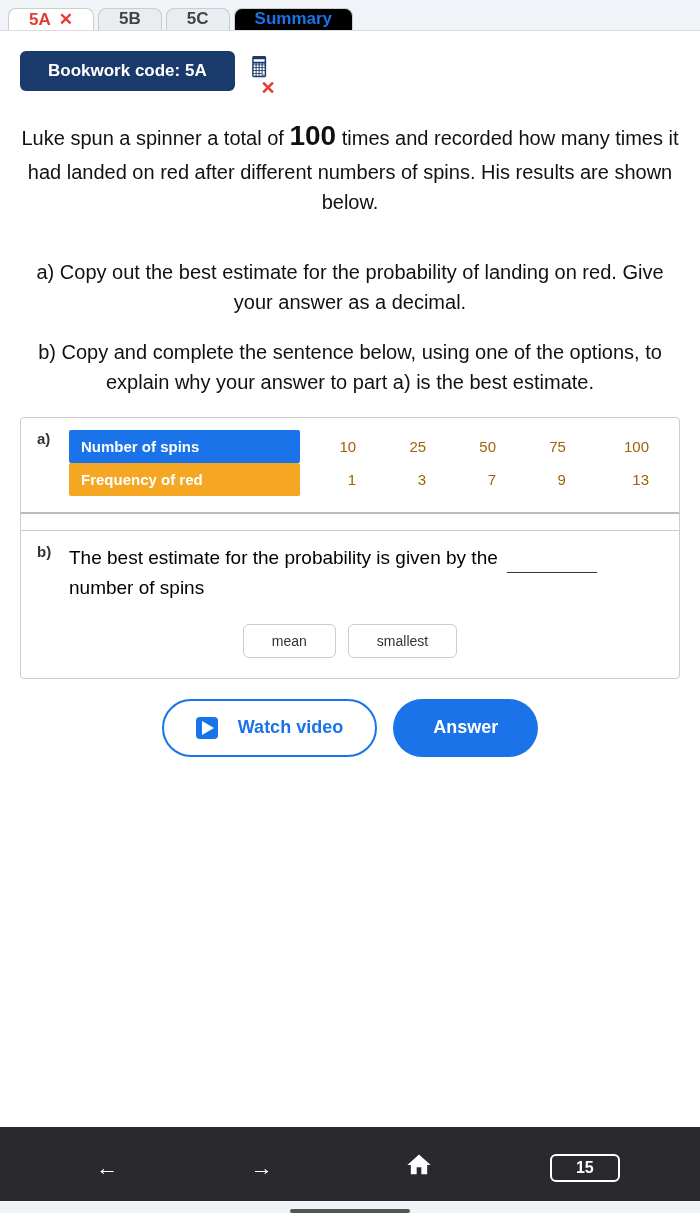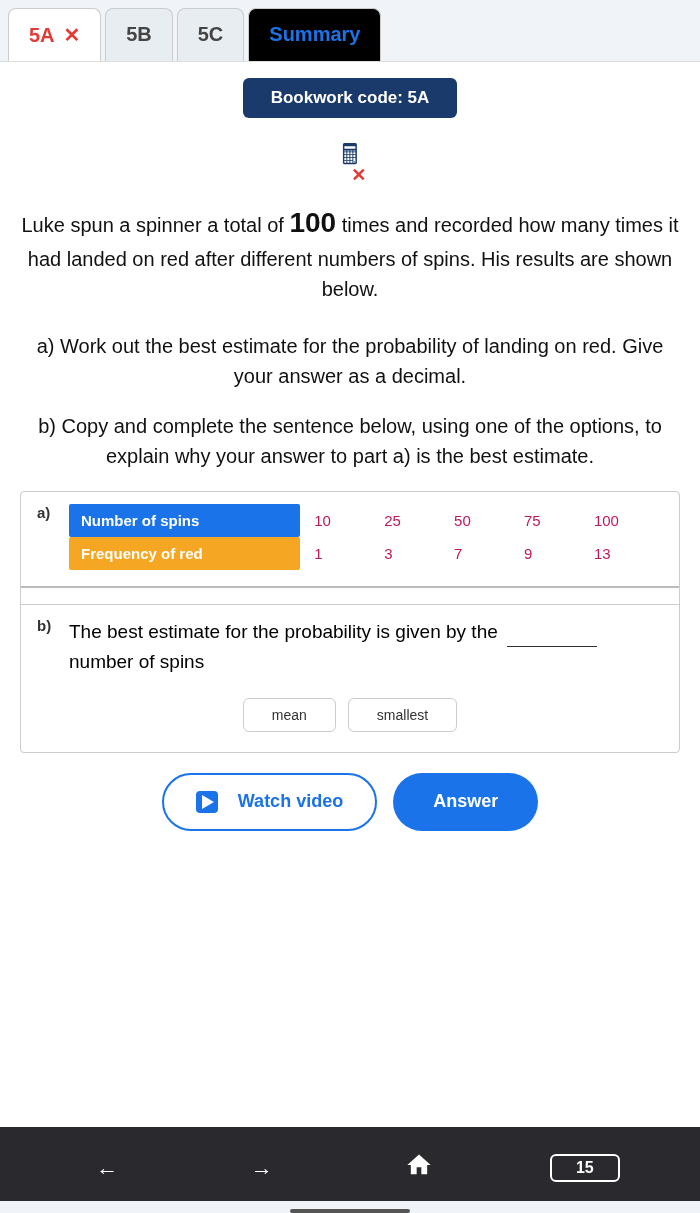--- a/index.html
+++ b/index.html
@@ -14,23 +14,23 @@
 
     
     .tab-bar {
       display: flex;
       background: #f0f4f8;
       padding: 8px 8px 0 8px;
       gap: 4px;
       border-bottom: 1px solid #ddd;
     }
     .tab {
-      padding: 14px 20px;
+      padding: 0 20px;
       border-radius: 8px 8px 0 0;
-      font-size: 20px;
+      font-size: 17px;
       font-weight: 600;
       cursor: pointer;
       background: #e8edf2;
       color: #444;
       border: 1px solid #ccc;
       border-bottom: none;
     }
     .tab.active {
       background: white;
       color: #e53935;
@@ -52,21 +52,20 @@
       padding: 16px 20px;
       overflow-y: auto;
     }
 
     
     .bookwork-bar {
       display: flex;
       align-items: center;
       gap: 16px;
       margin-bottom: 20px;
-      flex-direction: column;
     }
     .bookwork-badge {
       background: #1a3a6b;
       color: white;
       padding: 10px 28px;
       border-radius: 6px;
       font-size: 17px;
       font-weight: 600;
     }
     .calc-icon {
@@ -83,21 +82,21 @@
       right: -8px;
       font-weight: bold;
     }
 
     
     .question-text {
       font-size: 20px;
       line-height: 1.5;
       color: #111;
       text-align: center;
-      margin-bottom: 27px;
+      margin-bottom: 40px;
     }
     .question-text .big-num {
       font-size: 28px;
       font-weight: 700;
     }
 
     .part-text {
       font-size: 20px;
       line-height: 1.5;
       color: #111;
@@ -125,23 +124,23 @@
       font-weight: 600;
       color: #333;
       min-width: 20px;
     }
     .data-table {
       border-collapse: collapse;
       flex: 1;
     }
     .data-table td {
       padding: 8px 14px;
-      text-align: left;
+      text-align: right;
       font-size: 15px;
-      color: #be185d;
+      color: #a16207;
     }
     .data-table .header-blue {
       background: #1a73e8;
       color: white;
       font-weight: 700;
       text-align: left;
       padding-left: 12px;
       border-radius: 2px;
     }
     .data-table .header-orange {
@@ -314,21 +313,21 @@
       🖩<span class="calc-x">✕</span>
     </div>
   </div>
 
   <div class="question-text">
     <span>Luke spun a spinner a total of</span>
     <span class="big-num">100</span>
     <span>times and recorded how many times it had landed on red after different numbers of spins. His results are shown below.</span>
   </div>
 
-  <div class="part-text">a) Work out the best estimate for the probability of landing on red. Give your answer as a decimal.</div>
+  <div class="part-text">a) Copy out the best estimate for the probability of landing on red. Give your answer as a decimal.</div>
 
   <div class="part-text">b) Copy and complete the sentence below, using one of the options, to explain why your answer to part a) is the best estimate.</div>
 
   <div class="answer-section">
 
     <div class="part-a-container">
       <span class="part-label">a)</span>
       <table class="data-table">
         <tbody>
             <tr>

